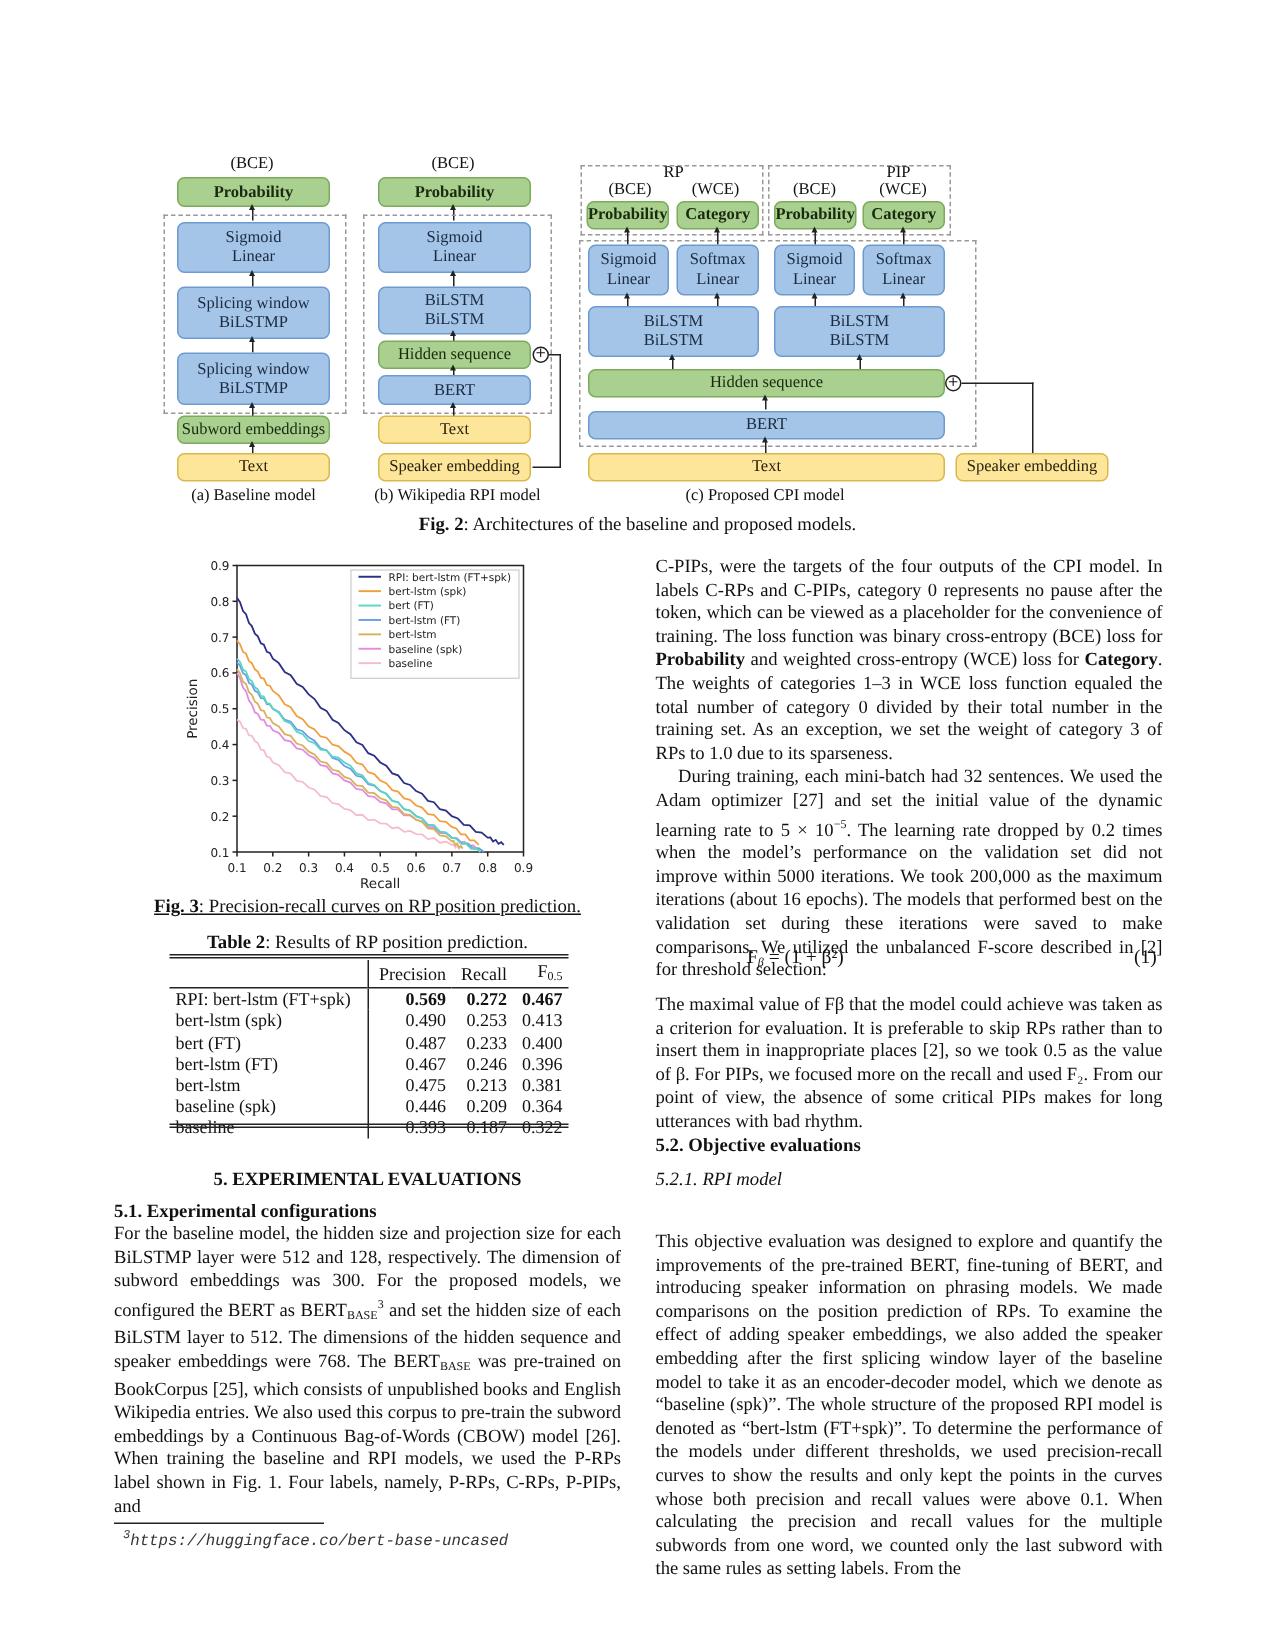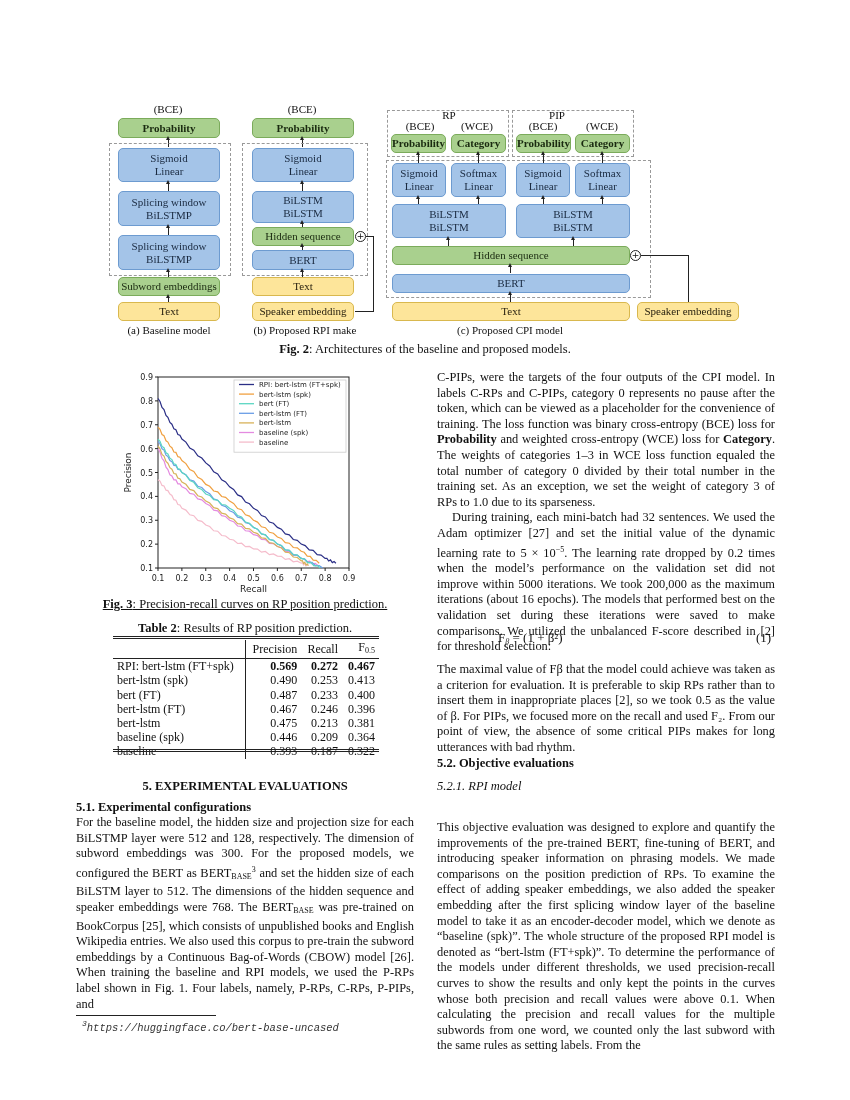--- a/index.html
+++ b/index.html
@@ -70,26 +70,26 @@
   <div class="box green" style="left:252px;top:227px;width:102px;height:19px;">Hidden sequence</div>
   <div class="abs" style="left:355px;top:231px;width:9px;height:9px;border:1px solid #222;border-radius:50%;font-size:9px;line-height:9px;text-align:center;font-family:'DejaVu Sans',sans-serif;">+</div>
   <div class="abs" style="left:366px;top:236px;width:8px;height:1px;background:#222;"></div>
   <div class="abs" style="left:373px;top:236px;width:1px;height:76px;background:#222;"></div>
   <div class="abs" style="left:355px;top:311px;width:19px;height:1px;background:#222;"></div>
   <div class="arrow" style="left:302px;top:246px;height:4px;"></div>
   <div class="box blue" style="left:252px;top:250px;width:102px;height:20px;">BERT</div>
   <div class="arrow" style="left:302px;top:271px;height:7px;"></div>
   <div class="box yellow" style="left:252px;top:277px;width:102px;height:19px;">Text</div>
   <div class="box yellow" style="left:252px;top:302px;width:102px;height:19px;">Speaker embedding</div>
-  <div class="cap" style="left:242px;top:324px;width:126px;">(b) Proposed RPI make</div>
+  <div class="cap" style="left:242px;top:324px;width:126px;">(b) Wikipedia RPI model</div>
 
   <div class="dash" style="left:387px;top:110px;width:122px;height:47px;"></div>
   <div class="dash" style="left:512px;top:110px;width:122px;height:47px;"></div>
   <div class="lbl" style="left:437px;top:109px;width:24px;">RP</div>
-  <div class="lbl" style="left:542px;top:109px;width:30px;">PIP</div>
+  <div class="lbl" style="left:584px;top:109px;width:30px;">PIP</div>
 
   <div class="lbl" style="left:393px;top:120px;width:54px;">(BCE)</div>
   <div class="lbl" style="left:450px;top:120px;width:54px;">(WCE)</div>
   <div class="lbl" style="left:516px;top:120px;width:54px;">(BCE)</div>
   <div class="lbl" style="left:575px;top:120px;width:54px;">(WCE)</div>
 
   <div class="box green bold" style="left:391px;top:134px;width:55px;height:19px;">Probability</div>
   <div class="box green bold" style="left:451px;top:134px;width:55px;height:19px;">Category</div>
   <div class="box green bold" style="left:516px;top:134px;width:55px;height:19px;">Probability</div>
   <div class="box green bold" style="left:575px;top:134px;width:55px;height:19px;">Category</div>

